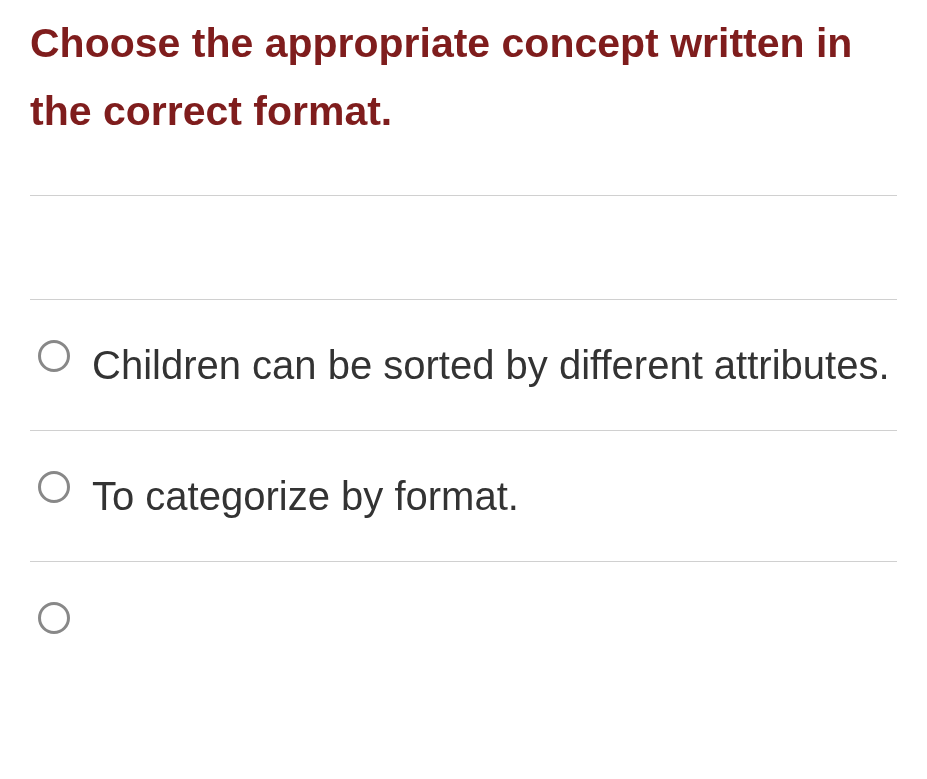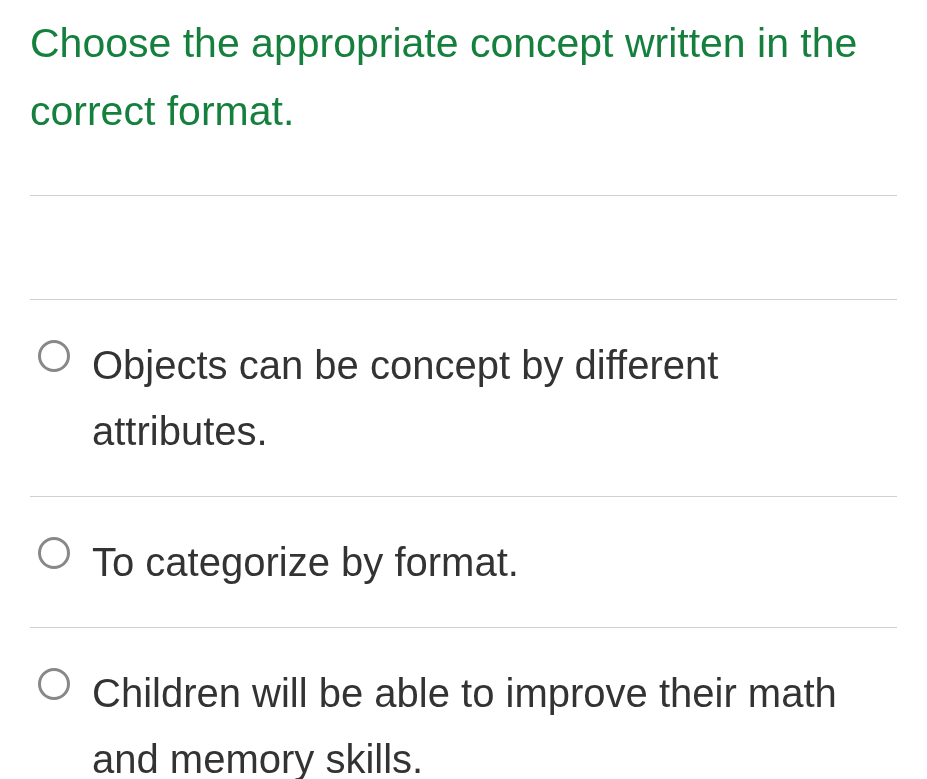--- a/index.html
+++ b/index.html
@@ -10,24 +10,24 @@
     body {
       font-family: 'Segoe UI', -apple-system, BlinkMacSystemFont, sans-serif;
       background: #ffffff;
       width: 927px;
       height: 779px;
       color: #3a3a3a;
       padding: 0;
     }
     .question-prompt {
       font-size: 41px;
-      font-weight: 400;
+      font-weight: 700;
       line-height: 1.65;
       padding: 10px 30px 50px 30px;
-      color: #15803d;
+      color: #7f1d1d;
     }
     .divider-section {
       border-top: 1px solid #d0d0d0;
       border-bottom: 1px solid #d0d0d0;
       height: 105px;
       margin: 0 30px;
     }
     .options-container {
       margin: 0 30px;
     }
@@ -61,23 +61,22 @@
 </head>
 <body>
 
 <div class="question-prompt">Choose the appropriate concept written in the correct format.</div>
 
 <div class="divider-section"></div>
 
 <div class="options-container">
   <div class="option-row">
     <div class="radio-icon"></div>
-    <div class="option-text">Objects can be concept by different attributes.</div>
+    <div class="option-text">Children can be sorted by different attributes.</div>
   </div>
   <div class="option-row">
     <div class="radio-icon"></div>
     <div class="option-text">To categorize by format.</div>
   </div>
   <div class="option-row">
     <div class="radio-icon"></div>
-    <div class="option-text">Children will be able to improve their math and memory skills.</div>
   </div>
 </div>
 
 </body></html>

